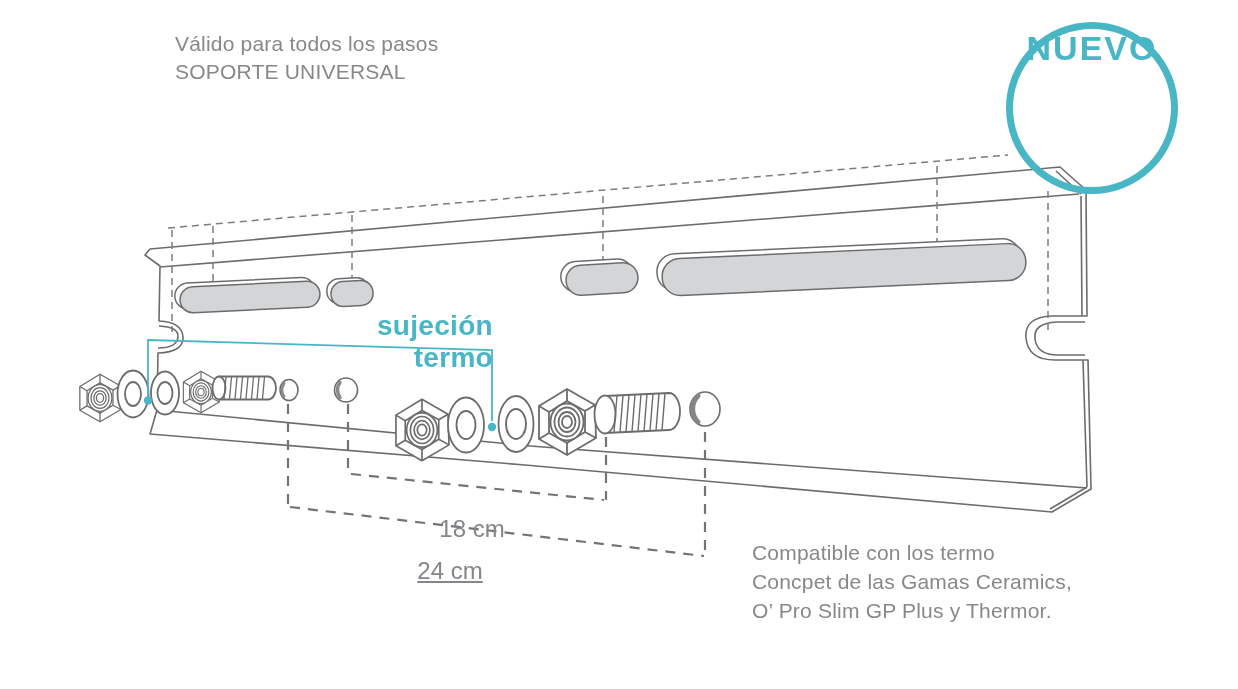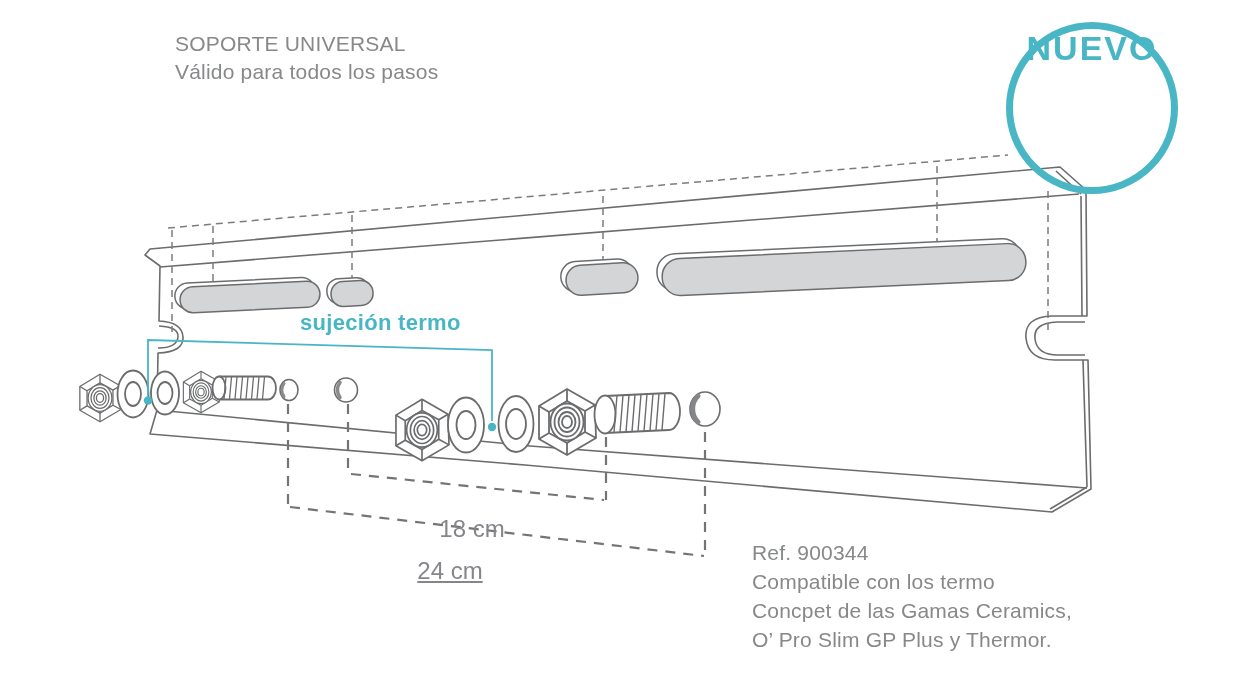--- a/index.html
+++ b/index.html
@@ -16,22 +16,22 @@
   .ref-block{left:752px;top:538px;font-size:21px;line-height:29px;letter-spacing:0.2px;}
   .nuevo-badge{
     position:absolute;left:1006px;top:22px;
     width:172px;height:172px;box-sizing:border-box;
     border:7px solid #49b6c6;border-radius:50%;
     display:flex;align-items:flex-start;justify-content:center;
     color:#49b6c6;font-size:34px;font-weight:bold;letter-spacing:2px;
     background:transparent;
   }
   .callout-label{
-    left:300px;top:310px;width:193px;
-    color:#49b6c6;font-size:22px;font-weight:bold;letter-spacing:0.3px;
+    left:300px;top:310px;width:193px;text-align:right;
+    color:#49b6c6;font-size:28px;font-weight:bold;letter-spacing:0.3px;
   }
   .dim-label{font-size:24px;width:90px;text-align:center;color:#85868a;margin-top:15px;}
   .dim-18{left:427px;top:500px;}
   .dim-24{left:405px;top:542px;text-decoration:underline;}
 </style>
 </head>
 <body>
 
 <div class="stage">
 
@@ -147,33 +147,32 @@
     </g>
 
     <g stroke="#49b6c6" stroke-width="1.8" fill="none">
       <path d="M148,395 L148,340 L492,350 L492,421"></path>
       <circle cx="148" cy="400.5" r="4.2" fill="#49b6c6" stroke="none"></circle>
       <circle cx="492" cy="427" r="4.2" fill="#49b6c6" stroke="none"></circle>
     </g>
   </svg>
 
   <div class="txt header-block">
+    <div>Válido para todos los pasos</div>
     <div>SOPORTE UNIVERSAL</div>
-    <div>Válido para todos los pasos</div>
   </div>
 
   <div class="nuevo-badge">
     <span>NUEVO</span>
   </div>
 
   <div class="txt callout-label">sujeción termo</div>
 
   <div class="txt dim-label dim-18">18 cm</div>
   <div class="txt dim-label dim-24">24 cm</div>
 
   <div class="txt ref-block">
-    <div>Ref. 900344</div>
     <div>Compatible con los termo</div>
     <div>Concpet de las Gamas Ceramics,</div>
     <div>O’ Pro Slim GP Plus y Thermor.</div>
   </div>
 
 </div>
 
 </body></html>

